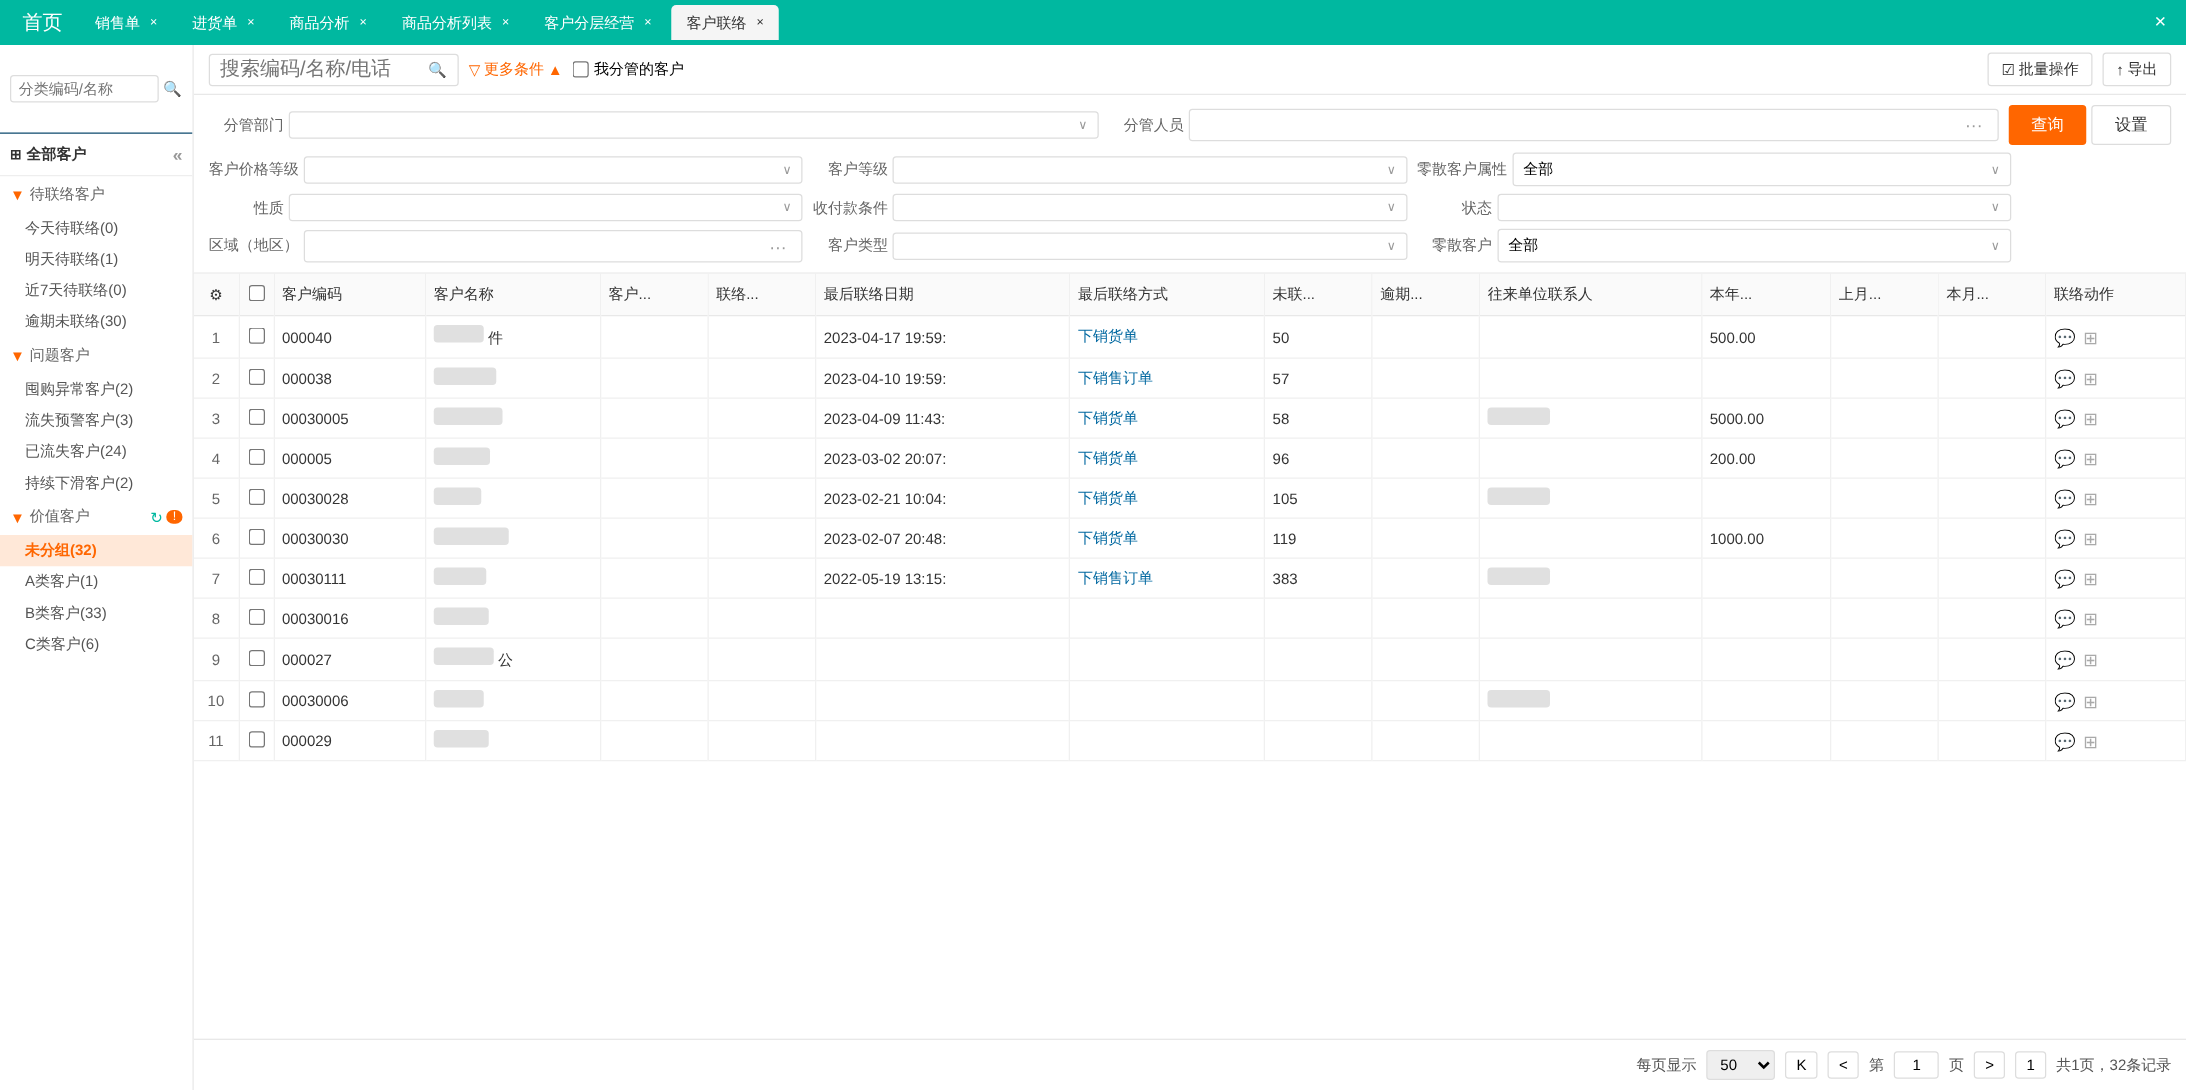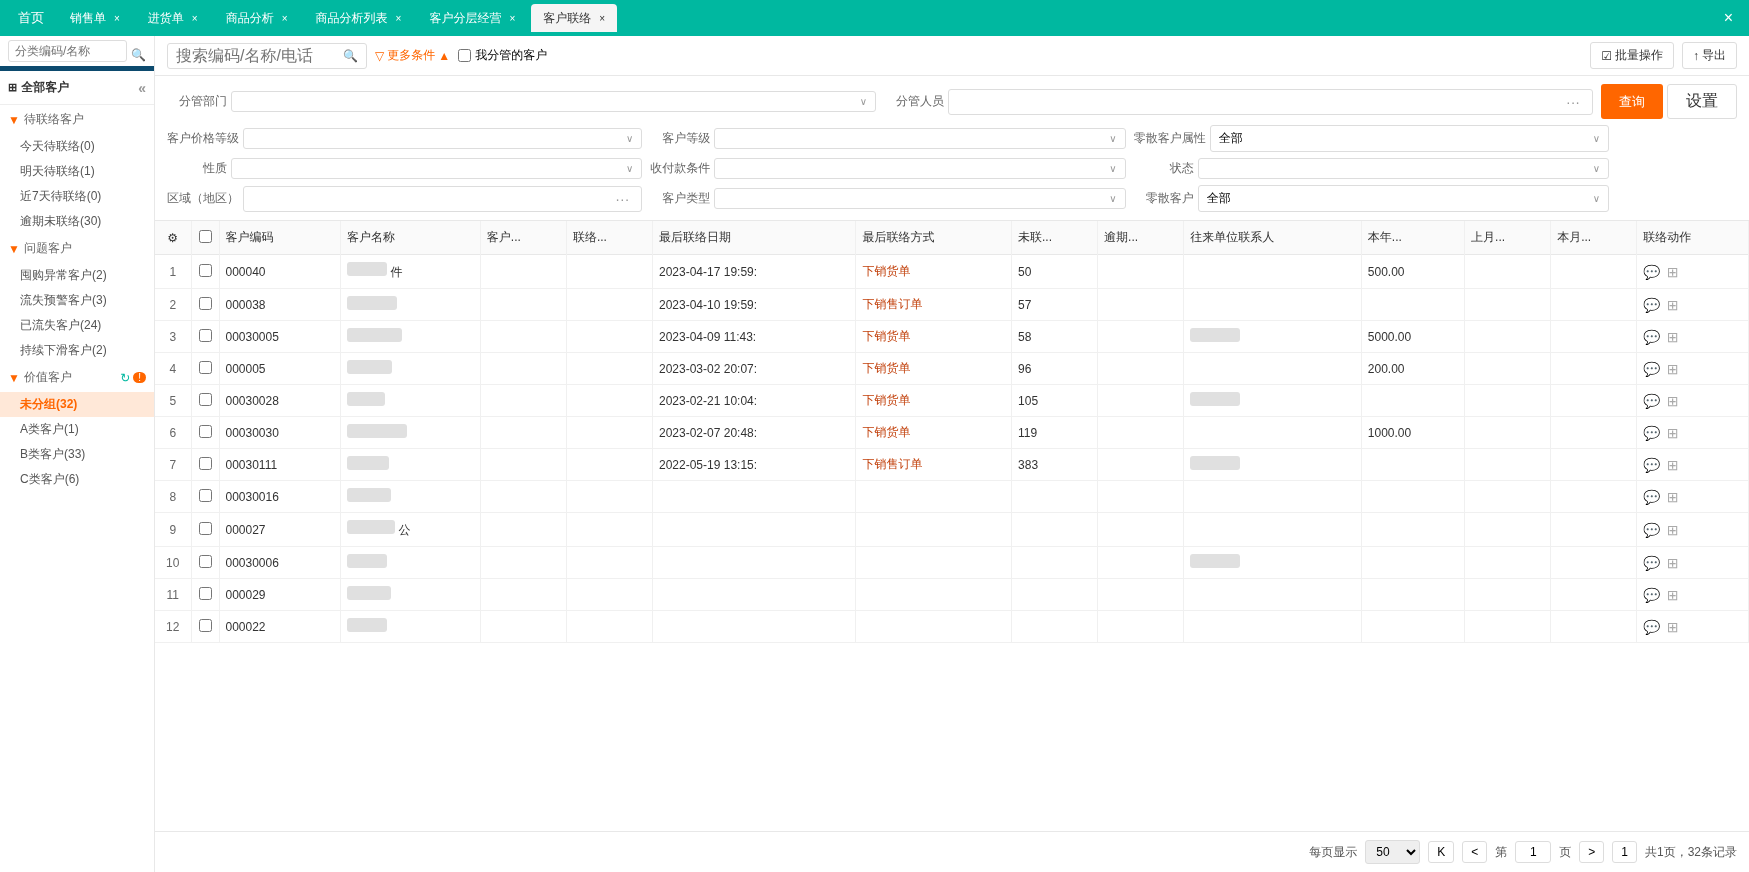--- a/index.html
+++ b/index.html
@@ -3,29 +3,29 @@
   <meta charset="utf-8">
   <style>
     * { box-sizing: border-box; margin: 0; padding: 0; font-family: "Microsoft YaHei", "SimHei", Arial, sans-serif; font-size: 12px; }
     body { background: #f5f5f5; overflow: hidden; }
 
     
     .top-nav { display: flex; align-items: center; background: #00b8a0; height: 36px; padding: 0 8px; gap: 4px; }
     .nav-tab { display: flex; align-items: center; padding: 0 12px; height: 28px; color: white; cursor: pointer; border-radius: 4px 4px 0 0; font-size: 13px; gap: 4px; }
     .nav-tab.active { background: #f5f5f5; color: #333; }
     .nav-tab .close-x { font-size: 10px; color: inherit; cursor: pointer; margin-left: 4px; }
-    .nav-home { color: white; font-size: 13px; padding: 0 10px; cursor: pointer; text-align: center; }
+    .nav-home { color: white; font-size: 16px; padding: 0 10px; cursor: pointer; text-align: center; }
     .top-nav-close { margin-left: auto; color: white; cursor: pointer; font-size: 16px; padding: 0 8px; }
 
     
     .main-layout { display: flex; height: calc(100vh - 36px); }
 
     
     .sidebar { width: 155px; background: white; border-right: 1px solid #e8e8e8; overflow-y: auto; flex-shrink: 0; }
-    .sidebar-search { display: flex; align-items: flex-end; padding: 4px 8px; border-bottom: 5px solid #0c4a6e; gap: 4px; }
+    .sidebar-search { display: flex; align-items: center; padding: 24px 8px; border-bottom: 1px solid #0c4a6e; gap: 4px; }
     .sidebar-search input { border: 1px solid #ddd; border-radius: 3px; padding: 3px 6px; width: 100%; font-size: 12px; outline: none; }
     .sidebar-search .search-icon { color: #999; cursor: pointer; }
     .sidebar-all-customers { display: flex; align-items: center; padding: 8px 8px; font-weight: bold; color: #333; cursor: pointer; border-bottom: 1px solid #eee; justify-content: space-between; }
     .sidebar-all-customers .label { display: flex; align-items: center; gap: 4px; }
     .sidebar-group { padding: 0; }
     .sidebar-item { padding: 4px 8px 4px 20px; cursor: pointer; color: #555; font-size: 12px; }
     .sidebar-item.active { background: #ffe8d8; color: #f60; font-weight: bold; }
     .sidebar-section-title { display: flex; align-items: center; padding: 6px 8px; color: #666; cursor: pointer; gap: 4px; font-size: 11px; justify-content: space-between; }
     .sidebar-section-title .left { display: flex; align-items: center; gap: 4px; }
     .badge-orange { background: #f60; color: white; border-radius: 10px; padding: 0 5px; font-size: 10px; }
@@ -47,35 +47,35 @@
     .adv-filter { background: white; border-bottom: 1px solid #e8e8e8; padding: 8px 12px; }
     .adv-filter-row { display: flex; align-items: center; gap: 8px; margin-bottom: 6px; }
     .adv-filter-row:last-child { margin-bottom: 0; }
     .filter-field { display: flex; align-items: center; flex: 1; gap: 4px; }
     .filter-label { color: #666; min-width: 60px; text-align: right; font-size: 12px; }
     .filter-input { border: 1px solid #ddd; border-radius: 3px; padding: 4px 8px; flex: 1; font-size: 12px; outline: none; }
     .filter-select { border: 1px solid #ddd; border-radius: 3px; padding: 4px 8px; flex: 1; font-size: 12px; background: white; outline: none; display: flex; align-items: center; justify-content: space-between; cursor: pointer; }
     .filter-select-placeholder { color: #999; }
     .filter-dots { color: #999; cursor: pointer; font-size: 14px; padding: 0 4px; }
     .btn-query { background: #f60; color: white; border: none; padding: 6px 18px; border-radius: 3px; cursor: pointer; font-size: 13px; }
-    .btn-reset { background: white; color: #333; border: 1px solid #ddd; padding: 6px 18px; border-radius: 3px; cursor: pointer; font-size: 16px; }
+    .btn-reset { background: white; color: #333; border: 1px solid #ddd; padding: 6px 18px; border-radius: 3px; cursor: pointer; font-size: 13px; }
     .filter-actions-right { display: flex; flex-direction: row; gap: 4px; }
 
     
     .table-container { flex: 1; overflow: auto; background: white; }
     table { width: 100%; border-collapse: collapse; font-size: 12px; }
     table thead tr { background: #fafafa; border-bottom: 1px solid #e8e8e8; }
     table thead th { padding: 8px 6px; text-align: left; color: #333; font-weight: normal; border-right: 1px solid #f0f0f0; white-space: nowrap; position: sticky; top: 0; background: #fafafa; z-index: 1; }
     table thead th:first-child { width: 36px; }
     table tbody tr { border-bottom: 1px solid #f0f0f0; }
     table tbody td { padding: 7px 6px; color: #333; border-right: 1px solid #f0f0f0; white-space: nowrap; }
     .col-seq { text-align: center; color: #666; width: 36px; }
     .col-check { width: 28px; text-align: center; }
     .blurred { background: #e0e0e0; border-radius: 3px; height: 14px; display: inline-block; }
-    .link-text { color: #c2410c; cursor: pointer; text-decoration: none; }
+    .link-text { color: #0369a1; cursor: pointer; text-decoration: none; }
     .action-icons { display: flex; align-items: center; gap: 6px; }
     .action-icon { color: #aaa; cursor: pointer; font-size: 14px; }
 
     
     .pagination { display: flex; align-items: center; justify-content: flex-end; padding: 8px 12px; background: white; border-top: 1px solid #e8e8e8; gap: 8px; font-size: 12px; color: #555; }
     .page-size-select { border: 1px solid #ddd; border-radius: 3px; padding: 3px 6px; font-size: 12px; outline: none; }
     .page-btn { border: 1px solid #ddd; border-radius: 3px; padding: 3px 8px; cursor: pointer; background: white; font-size: 12px; }
     .page-input { border: 1px solid #ddd; border-radius: 3px; padding: 3px 6px; width: 36px; text-align: center; font-size: 12px; outline: none; }
     .gear-col { width: 30px; text-align: center; }
 
@@ -650,50 +650,20 @@
     <td></td>
     <td></td>
     <td></td>
     <td>
       <div class="action-icons">
         <span class="action-icon">💬</span>
         <span class="action-icon">⊞</span>
       </div>
     </td>
   </tr>
-            <tr>
-    <td class="col-seq">12</td>
-    <td class="col-check"><input type="checkbox" style=""></td>
-    <td>000022</td>
-    <td>
-      <span class="blurred" style="width:40px;"></span>
-      
-      
-    </td>
-    <td></td>
-    <td></td>
-    <td></td>
-    <td>
-      
-    </td>
-    <td></td>
-    <td></td>
-    <td>
-      
-    </td>
-    <td></td>
-    <td></td>
-    <td></td>
-    <td>
-      <div class="action-icons">
-        <span class="action-icon">💬</span>
-        <span class="action-icon">⊞</span>
-      </div>
-    </td>
-  </tr>
           </tbody>
       </table>
     </div>
 
     <div class="pagination">
       <span>每页显示</span>
       <select class="page-size-select">
         <option>50</option>
         <option>20</option>
         <option>100</option>

